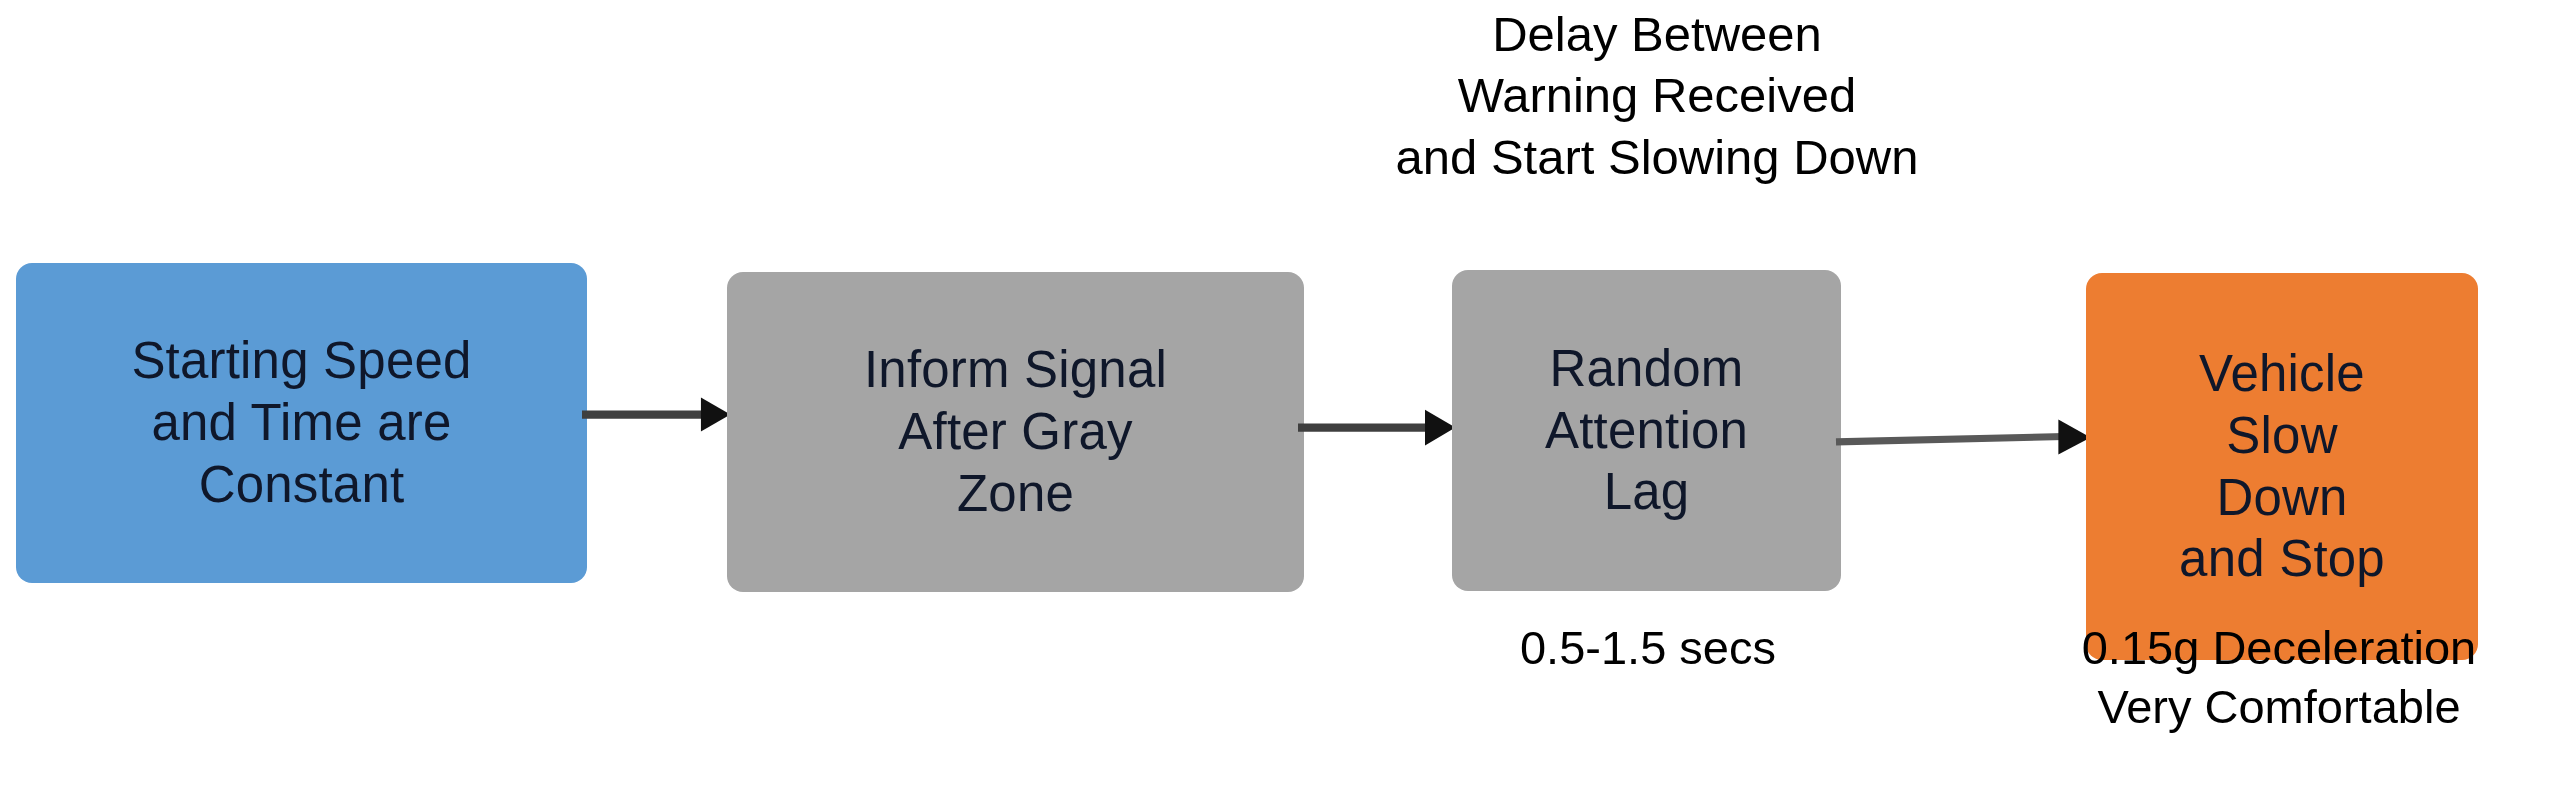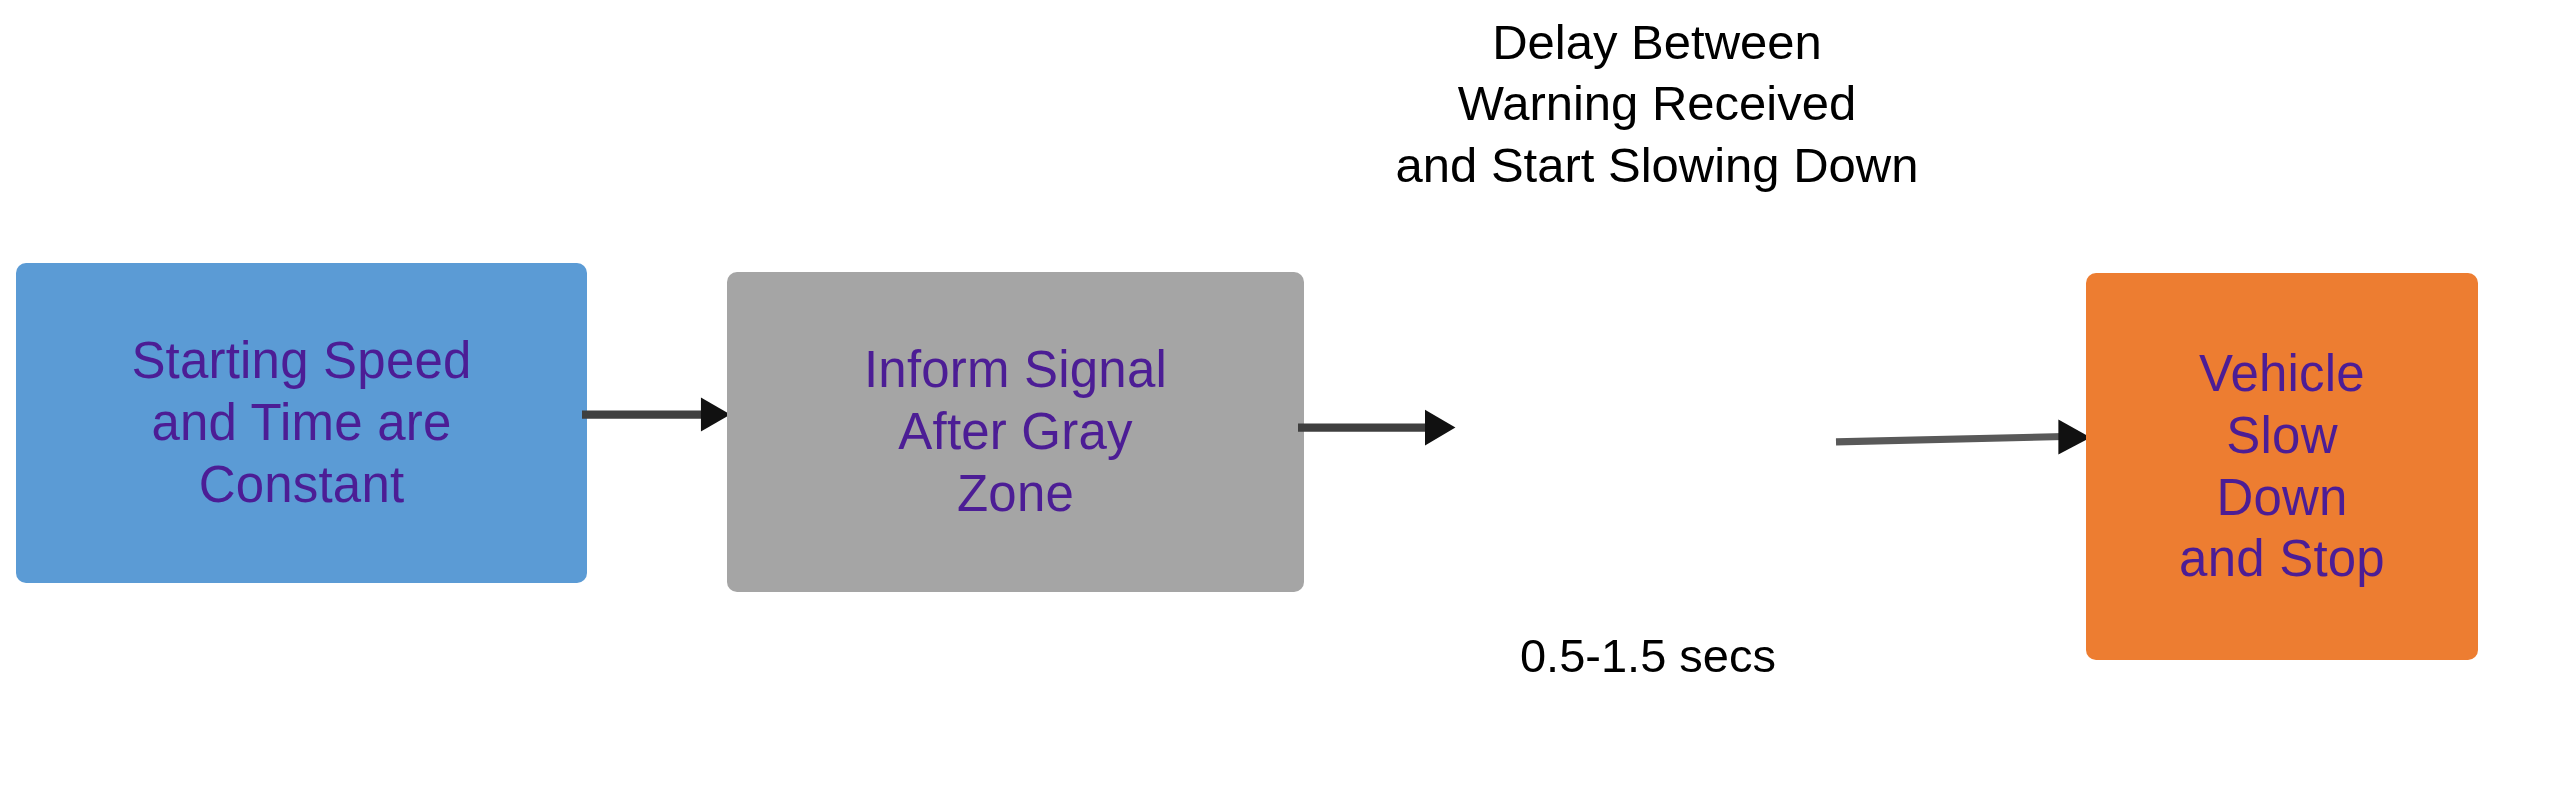--- a/index.html
+++ b/index.html
@@ -13,26 +13,26 @@
     height: 800px;
     background: #ffffff;
     overflow: hidden;
     font-family: "Liberation Sans", sans-serif;
   }
 
   
   .node {
     position: absolute;
     box-sizing: border-box;
-    border-radius: 10px;
+    border-radius: 16px;
     display: flex;
     align-items: center;
     justify-content: center;
     text-align: center;
-    color: #4c1d95;
+    color: #0f172a;
     line-height: 1.21;
     letter-spacing: 0.2px;
     font-weight: 400;
     white-space: pre-line;
     user-select: none;
   }
   .node-label {
     display: block;
     width: 100%;
     white-space: pre-line;
@@ -76,21 +76,20 @@
 
   
   .caption {
     position: absolute;
     color: #000000;
     text-align: center;
     line-height: 1.26;
     white-space: pre-line;
     font-weight: 400;
     user-select: none;
-    margin-top: 8px;
   }
   #caption-delay {
     left: 1254px; top: 3.6px;
     width: 806px;
     font-size: 49px;
   }
   #caption-lag {
     left: 1433px; top: 618px;
     width: 430px;
     font-size: 47px;
@@ -130,32 +129,39 @@
 Zone</span>
   </div>
 
   <div class="arrow" id="arrow-2">
     <svg width="161" height="43" viewBox="0 0 180 48" aria-hidden="true">
       <line x1="0" y1="23" x2="150" y2="23" stroke="#3F3F3F" stroke-width="9"></line>
       <polygon points="142,3 176,23 142,43" fill="#111111"></polygon>
     </svg>
   </div>
 
+  <div class="node" id="node-lag">
+    <span class="node-label">Random
+Attention
+Lag</span>
+  </div>
 
   <div class="arrow" id="arrow-3">
     <svg width="260" height="45" viewBox="0 0 290 50" aria-hidden="true">
       <line x1="0" y1="31" x2="255" y2="25" stroke="#595959" stroke-width="8"></line>
       <polygon points="248,6 284,26 248,45" fill="#111111"></polygon>
     </svg>
   </div>
 
   <div class="node" id="node-stop">
     <span class="node-label">Vehicle
 Slow
 Down
 and Stop</span>
   </div>
 
   <div class="caption" id="caption-lag">0.5-1.5 secs</div>
 
+  <div class="caption" id="caption-decel">0.15g Deceleration
+Very Comfortable</div>
 
 </div>
 
 
 </body></html>

